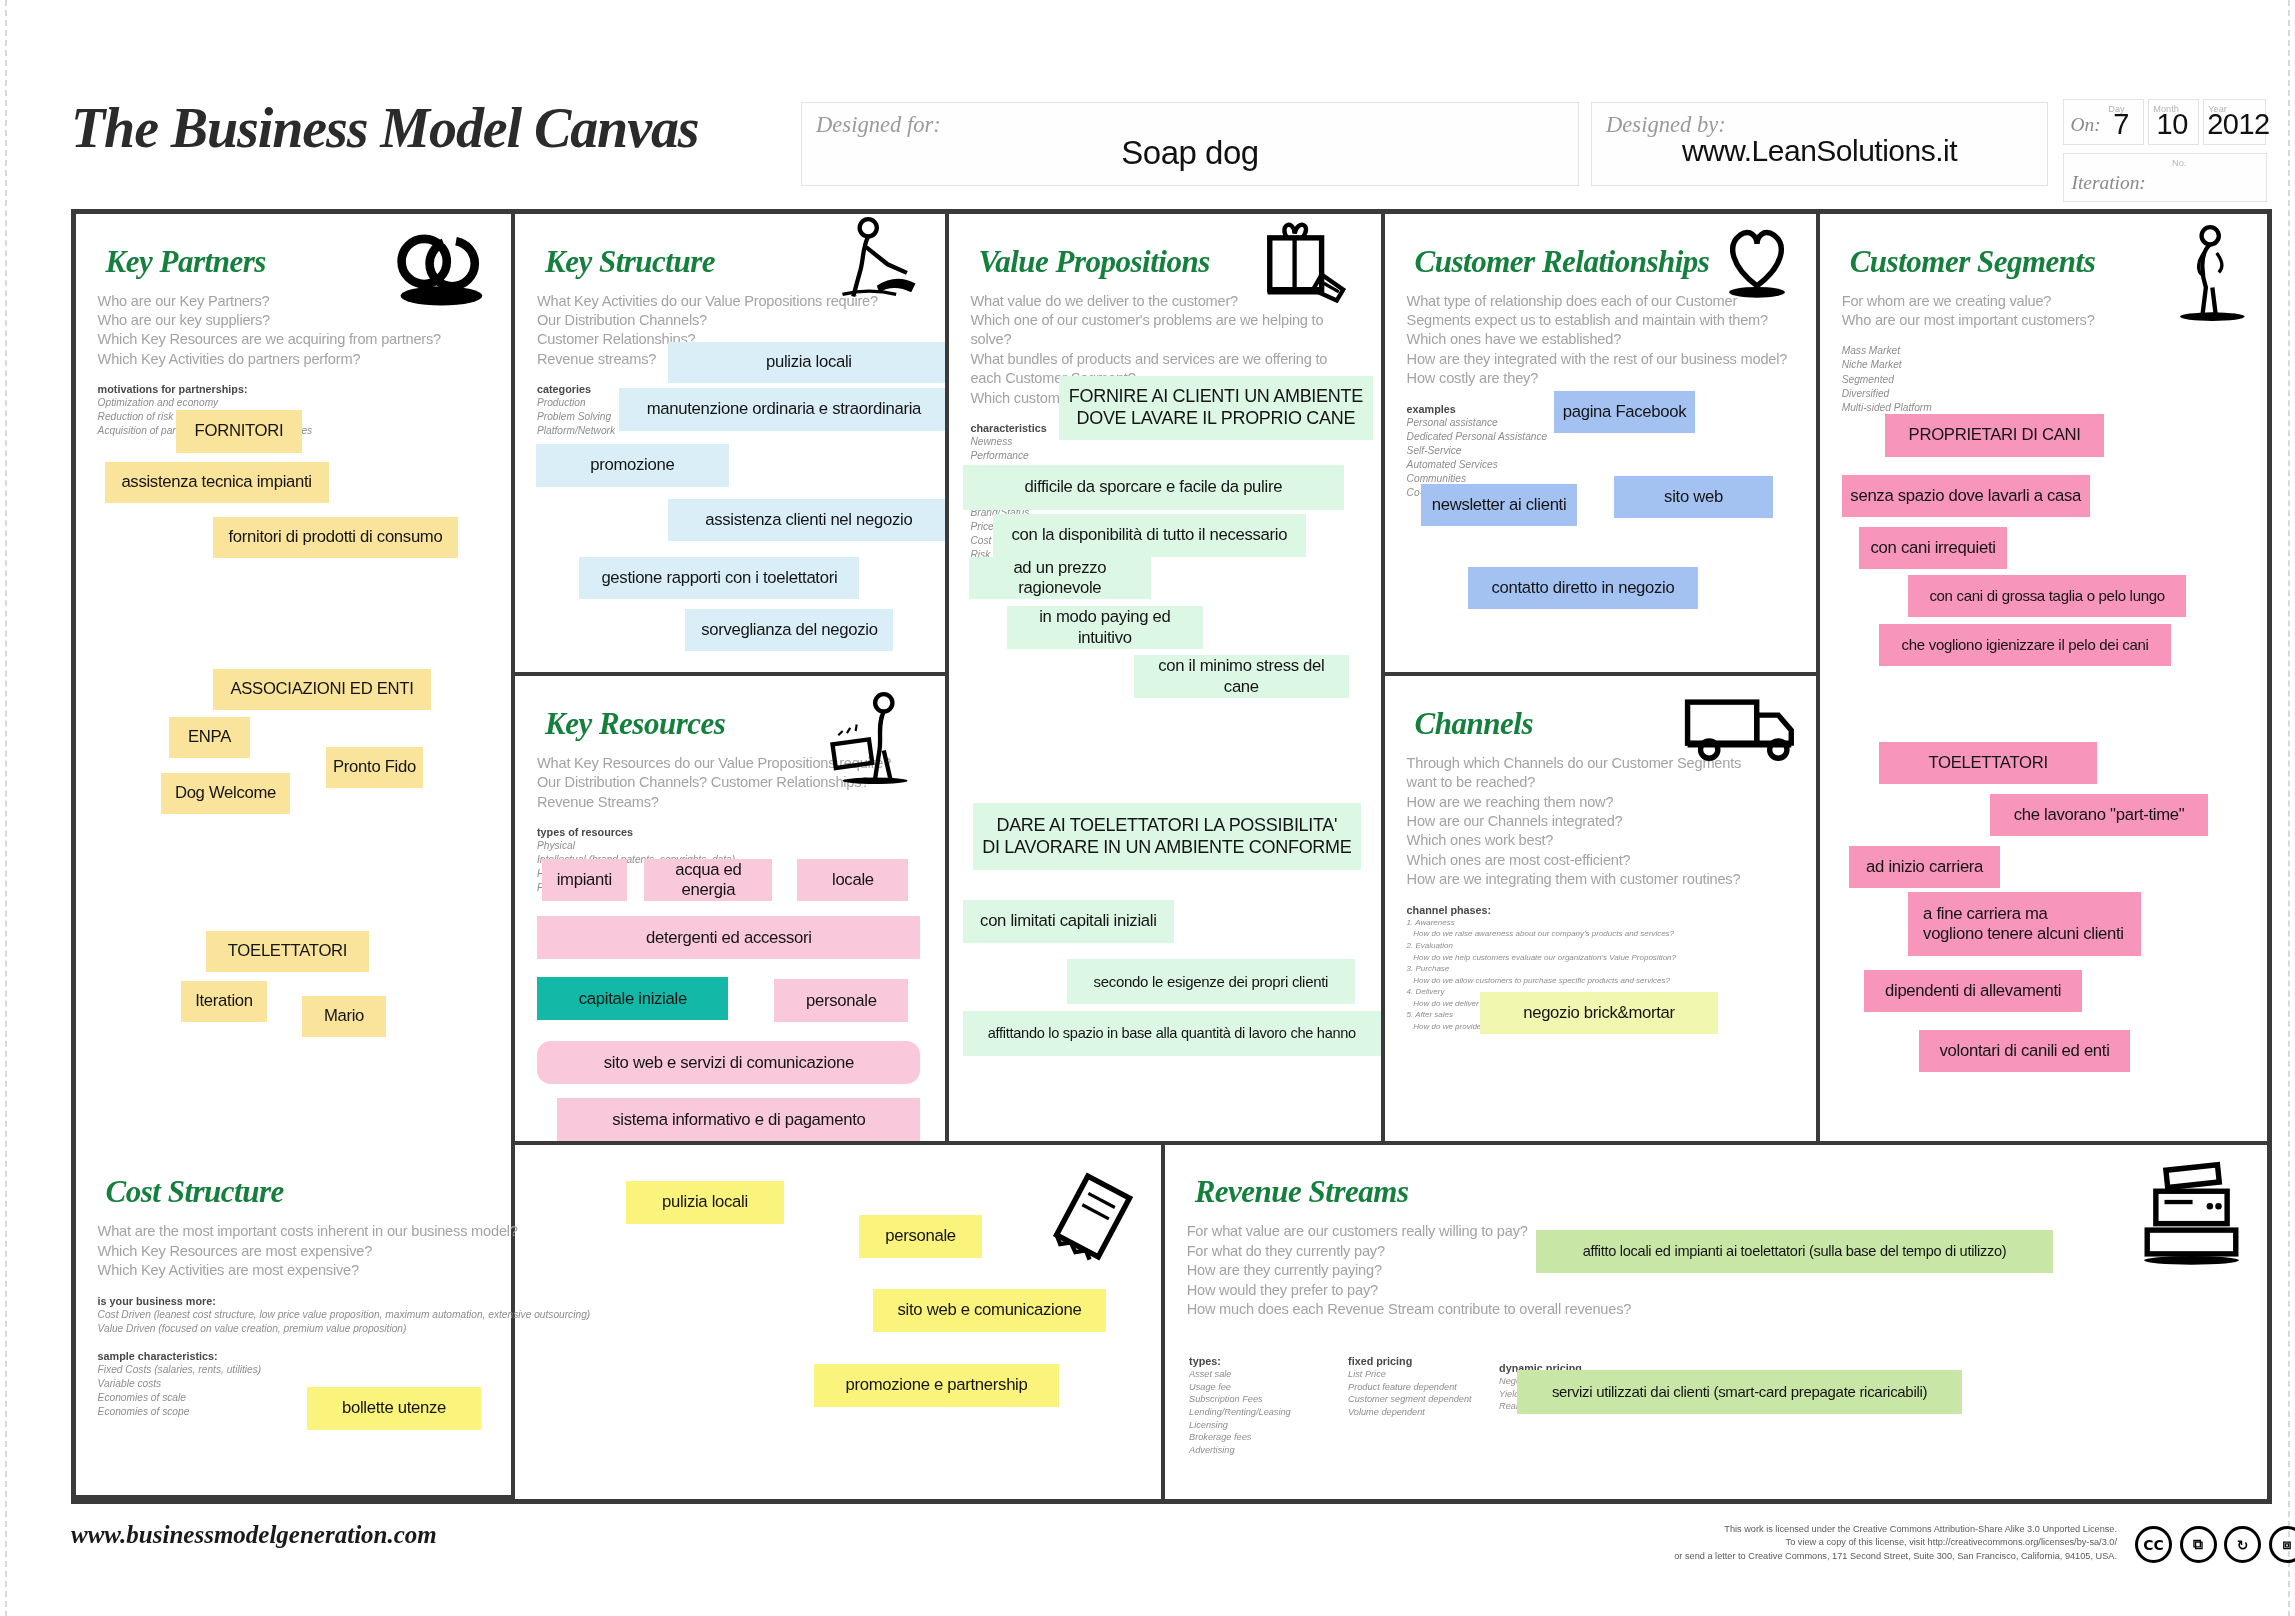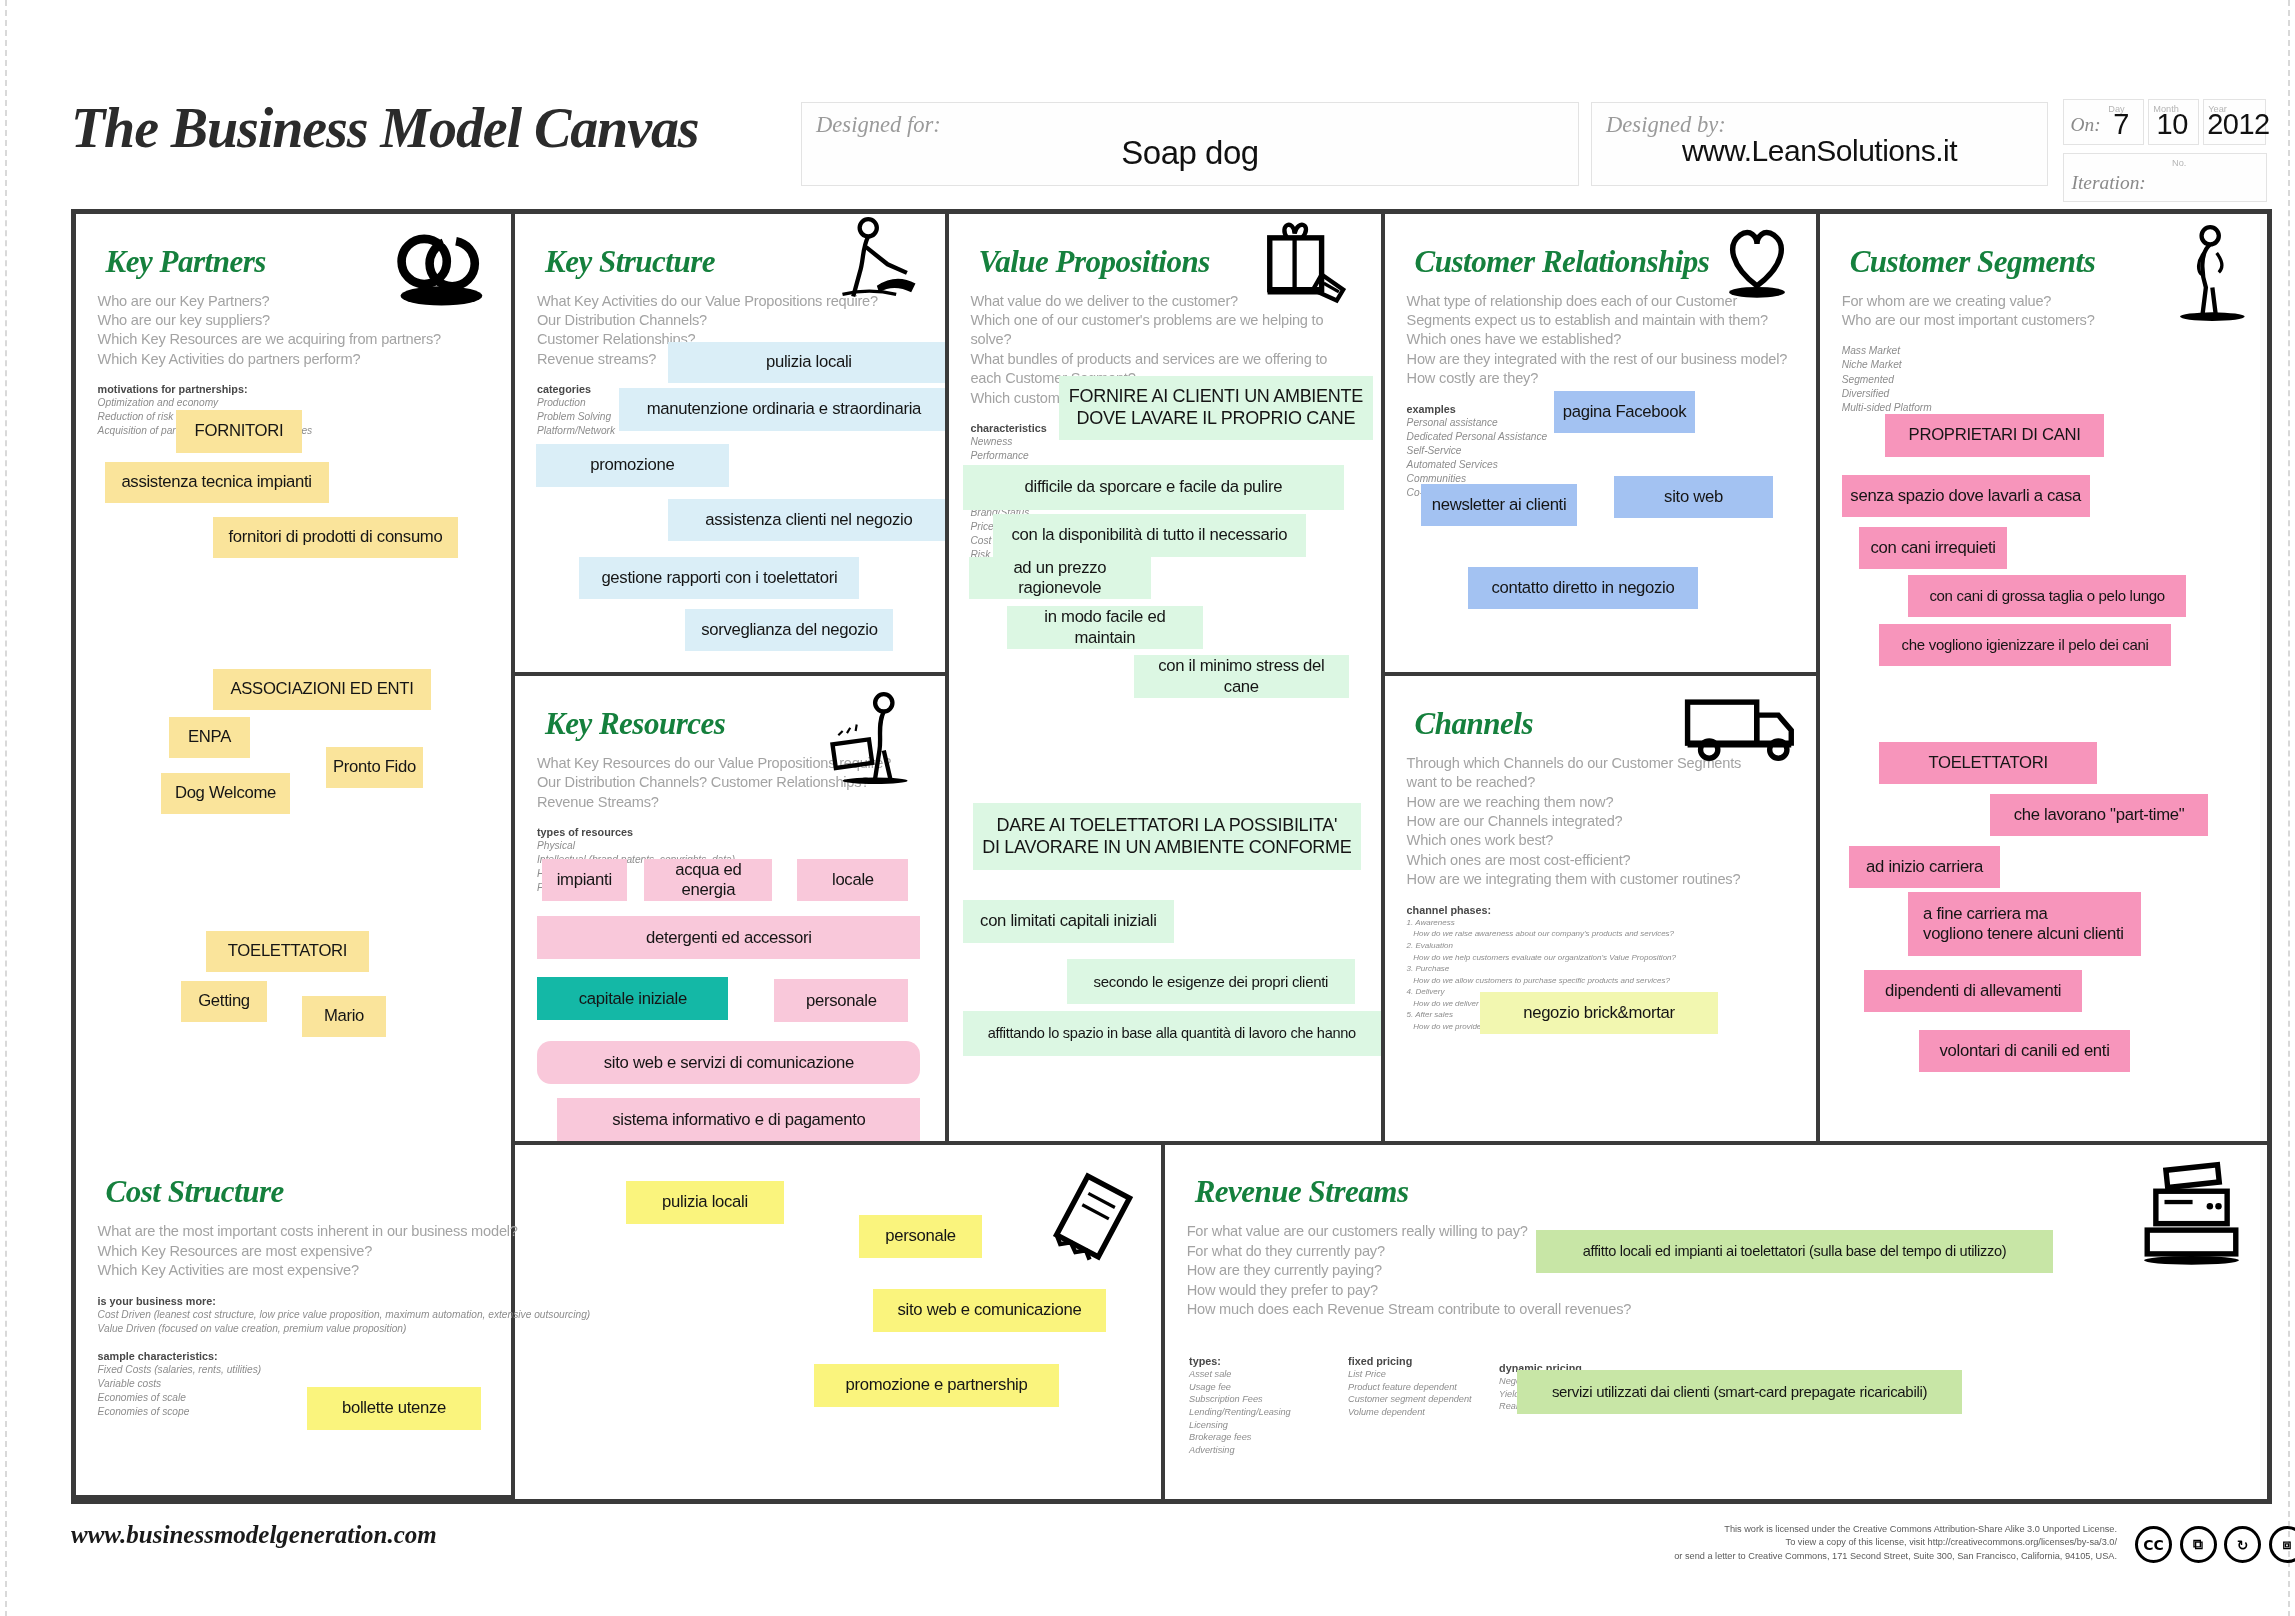--- a/index.html
+++ b/index.html
@@ -115,21 +115,21 @@
         </svg>
     </span>
     <div class="note" style="left: 100px; top: 196px; width: 126px; height: 43px; background-color: rgb(250, 228, 155);">FORNITORI</div>
     <div class="note" style="left: 28.6px; top: 248px; width: 224px; height: 41px; background-color: rgb(250, 228, 155);">assistenza tecnica impianti</div>
     <div class="note" style="left: 137px; top: 303px; width: 245px; height: 41px; background-color: rgb(250, 228, 155);">fornitori di prodotti di consumo</div>
     <div class="note" style="left: 137px; top: 455px; width: 218px; height: 41px; background-color: rgb(250, 228, 155);">ASSOCIAZIONI ED ENTI</div>
     <div class="note" style="left: 93px; top: 503px; width: 81px; height: 41px; background-color: rgb(250, 228, 155);">ENPA</div>
     <div class="note" style="left: 250px; top: 533px; width: 97px; height: 41px; background-color: rgb(250, 228, 155);">Pronto Fido</div>
     <div class="note" style="left: 85px; top: 559px; width: 129px; height: 41px; background-color: rgb(250, 228, 155);">Dog Welcome</div>
     <div class="note" style="left: 130px; top: 717px; width: 163px; height: 41px; background-color: rgb(250, 228, 155);">TOELETTATORI</div>
-    <div class="note" style="left: 105px; top: 767px; width: 86px; height: 41px; background-color: rgb(250, 228, 155);">Getting</div>
+    <div class="note" style="left: 105px; top: 767px; width: 86px; height: 41px; background-color: rgb(250, 228, 155);">Iteration</div>
     <div class="note" style="left: 226px; top: 782px; width: 84px; height: 41px; background-color: rgb(250, 228, 155);">Mario</div>
   </div>
 
   <div class="sec bR bB" style="grid-column:2;grid-row:1">
     <h2 class="sec-title">Key Structure</h2>
     <div class="questions">What Key Activities do our Value Propositions require?
 Our Distribution Channels?
 Customer Relationships?
 Revenue streams?</div>
     <div class="hint-label">categories</div>
@@ -208,21 +208,21 @@
           <path d="M70 56 l20 14 l-6 10 l-22 -10 z" fill="none" stroke="#000" stroke-width="4"></path>
           <line x1="72" y1="64" x2="86" y2="72" stroke="#000" stroke-width="3"></line>
           <path d="M20 72 h52" stroke="#000" stroke-width="5"></path>
         </svg>
     </span>
     <div class="note pre fs33" style="left: 110px; top: 162px; width: 314px; height: 64px; background-color: rgb(220, 247, 227);">FORNIRE AI CLIENTI UN AMBIENTE
 DOVE LAVARE IL PROPRIO CANE</div>
     <div class="note" style="left: 14px; top: 251px; width: 381px; height: 45px; background-color: rgb(220, 247, 227);">difficile da sporcare e facile da pulire</div>
     <div class="note" style="left: 44px; top: 300px; width: 313px; height: 43px; background-color: rgb(220, 247, 227);">con la disponibilità di tutto il necessario</div>
     <div class="note" style="left: 20px; top: 343px; width: 182px; height: 42px; background-color: rgb(220, 247, 227);">ad un prezzo ragionevole</div>
-    <div class="note" style="left: 58px; top: 392px; width: 196px; height: 43px; background-color: rgb(220, 247, 227);">in modo facile ed maintain</div>
+    <div class="note" style="left: 58px; top: 392px; width: 196px; height: 43px; background-color: rgb(220, 247, 227);">in modo paying ed intuitivo</div>
     <div class="note" style="left: 185px; top: 441px; width: 215px; height: 43px; background-color: rgb(220, 247, 227);">con il minimo stress del cane</div>
     <div class="note pre fs33" style="left: 24px; top: 589px; width: 388px; height: 67px; background-color: rgb(220, 247, 227);">DARE AI TOELETTATORI LA POSSIBILITA'
 DI LAVORARE IN UN AMBIENTE CONFORME</div>
     <div class="note" style="left: 14px; top: 686px; width: 211px; height: 43px; background-color: rgb(220, 247, 227);">con limitati capitali iniziali</div>
     <div class="note fs28" style="left: 118px; top: 745px; width: 288px; height: 45px; background-color: rgb(220, 247, 227);">secondo le esigenze dei propri clienti</div>
     <div class="note fs27" style="left: 14px; top: 797px; width: 418px; height: 45px; background-color: rgb(220, 247, 227);">affittando lo spazio in base alla quantità di lavoro che hanno</div>
   </div>
 
   <div class="sec bR bB" style="grid-column:5;grid-row:1">
     <h2 class="sec-title">Customer Relationships</h2>

